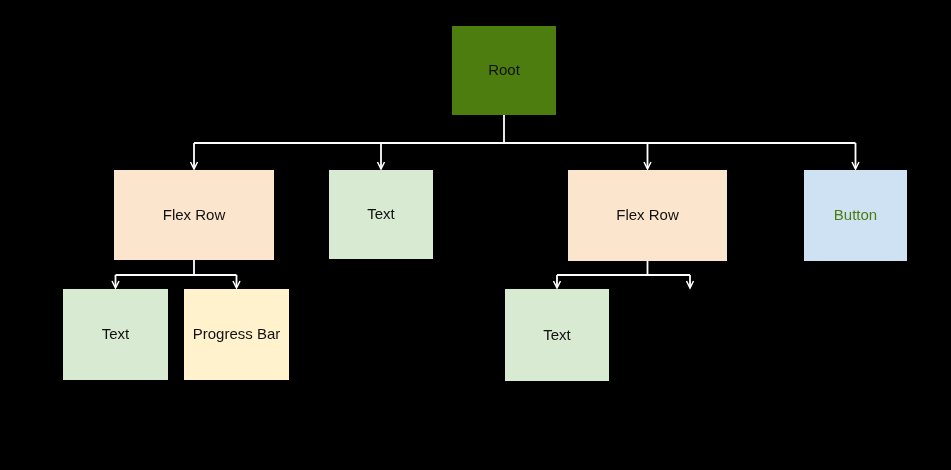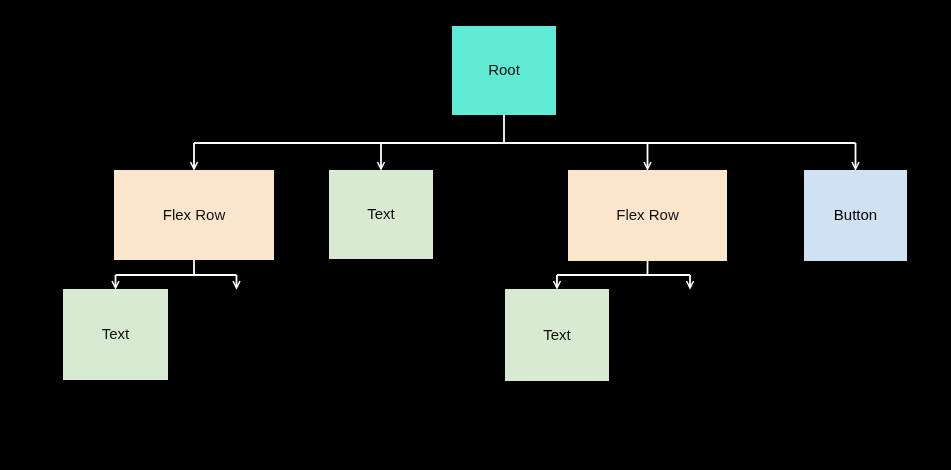--- a/index.html
+++ b/index.html
@@ -58,43 +58,46 @@
       <polyline points="644,162 647.5,169 651,162" stroke="#ffffff" fill="none" stroke-width="1.5"></polyline>
       <polyline points="852,162 855.5,169 859,162" stroke="#ffffff" fill="none" stroke-width="1.5"></polyline>
       <path d="M 194 260 L 194 275 M 115.5 275 L 236.5 275 M 115.5 275 L 115.5 287 M 236.5 275 L 236.5 287" stroke="#ffffff" fill="none" stroke-width="1.8"></path>
       <polyline points="112,281 115.5,288 119,281" stroke="#ffffff" fill="none" stroke-width="1.5"></polyline>
       <polyline points="233,281 236.5,288 240,281" stroke="#ffffff" fill="none" stroke-width="1.5"></polyline>
       <path d="M 647.5 261 L 647.5 275 M 557 275 L 690 275 M 557 275 L 557 287 M 690 275 L 690 287" stroke="#ffffff" fill="none" stroke-width="1.8"></path>
       <polyline points="553.5,281 557,288 560.5,281" stroke="#ffffff" fill="none" stroke-width="1.5"></polyline>
       <polyline points="686.5,281 690,288 693.5,281" stroke="#ffffff" fill="none" stroke-width="1.5"></polyline>
     </svg>
 
-  <div class="node" id="node-root" style="background-color: #5eead4; color: rgb(17, 17, 17);">
+  <div class="node" id="node-root" style="background-color: #4d7c0f; color: rgb(17, 17, 17);">
     <span>Root</span>
   </div>
 
   <div class="node" id="node-flex-row-1" style="background-color: rgb(252, 229, 205); color: rgb(17, 17, 17);">
     <span>Flex Row</span>
   </div>
 
   <div class="node" id="node-text-1" style="background-color: rgb(217, 234, 211); color: rgb(17, 17, 17);">
     <span>Text</span>
   </div>
 
   <div class="node" id="node-flex-row-2" style="background-color: rgb(252, 229, 205); color: rgb(17, 17, 17);">
     <span>Flex Row</span>
   </div>
 
-  <div class="node" id="node-button" style="background-color: rgb(207, 226, 243); color: #000000;">
+  <div class="node" id="node-button" style="background-color: rgb(207, 226, 243); color: #4d7c0f;">
     <span>Button</span>
   </div>
 
   <div class="node" id="node-text-2" style="background-color: rgb(217, 234, 211); color: rgb(17, 17, 17);">
     <span>Text</span>
   </div>
 
+  <div class="node" id="node-progress-bar" style="background-color: rgb(255, 242, 204); color: rgb(17, 17, 17);">
+    <span>Progress Bar</span>
+  </div>
 
   <div class="node" id="node-text-3" style="background-color: rgb(217, 234, 211); color: rgb(17, 17, 17);">
     <span>Text</span>
   </div>
 
 
 </div>
 
 </body></html>

